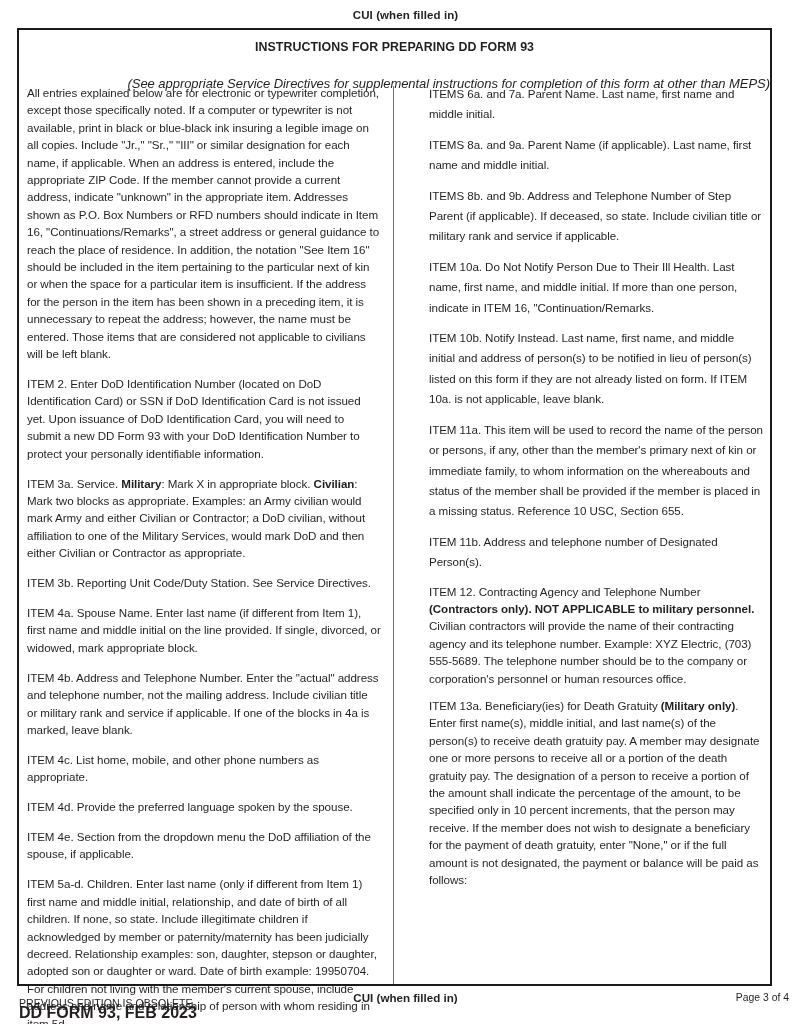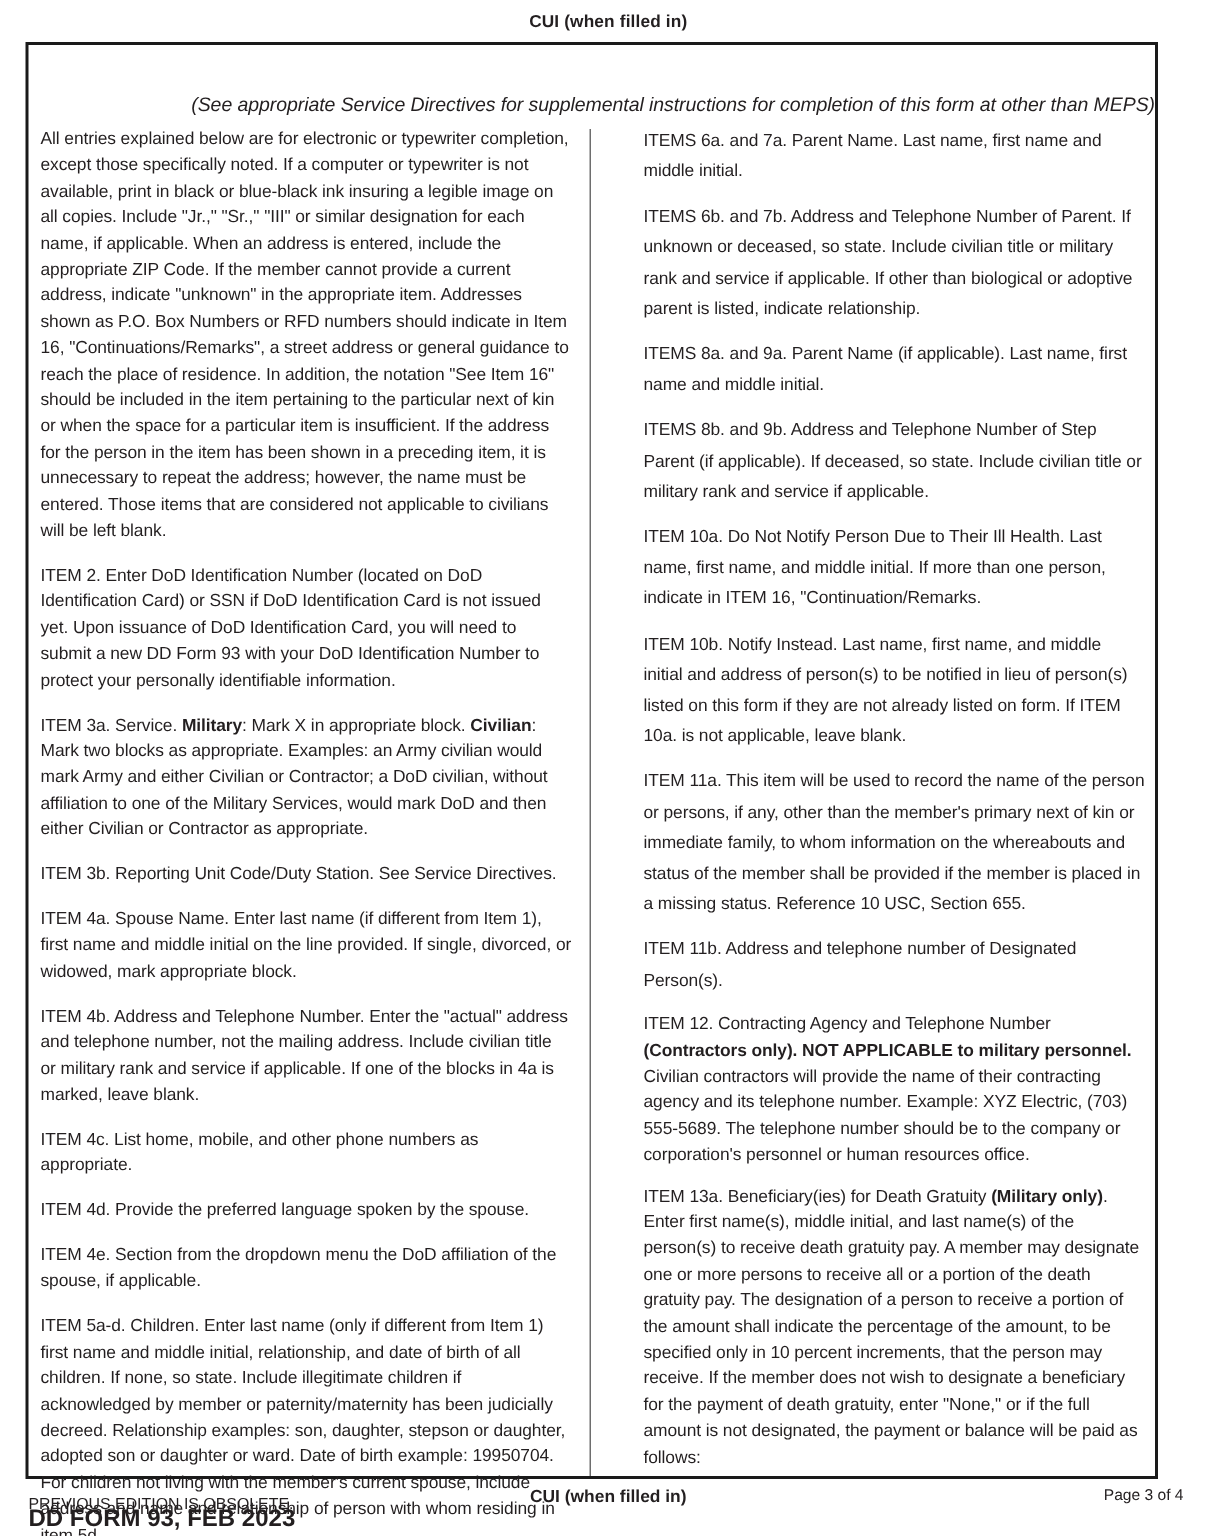--- a/index.html
+++ b/index.html
@@ -148,40 +148,40 @@
 </head>
 <body>
 
 <div class="page">
 
   <div class="cui-top">CUI (when filled in)</div>
 
   <div class="box">
 
     <div class="title-block">
+      <div class="main-title">INSTRUCTIONS FOR PREPARING DD FORM 93</div>
       <div class="sub-title">(See appropriate Service Directives for supplemental instructions for completion of this form at other than MEPS)</div>
     </div>
 
     <div class="columns">
       <div class="col-divider"></div>
       <div class="col col-left" id="col-left">
           <div class="para"><span>All entries explained below are for electronic or typewriter completion, except those specifically noted. If a computer or typewriter is not available, print in black or blue-black ink insuring a legible image on all copies. Include "Jr.," "Sr.," "III" or similar designation for each name, if applicable. When an address is entered, include the appropriate ZIP Code. If the member cannot provide a current address, indicate "unknown" in the appropriate item. Addresses shown as P.O. Box Numbers or RFD numbers should indicate in Item 16, "Continuations/Remarks", a street address or general guidance to reach the place of residence. In addition, the notation "See Item 16" should be included in the item pertaining to the particular next of kin or when the space for a particular item is insufficient. If the address for the person in the item has been shown in a preceding item, it is unnecessary to repeat the address; however, the name must be entered. Those items that are considered not applicable to civilians will be left blank.</span></div>
           <div class="para"><span>ITEM 2. Enter DoD Identification Number (located on DoD Identification Card) or SSN if DoD Identification Card is not issued yet. Upon issuance of DoD Identification Card, you will need to submit a new DD Form 93 with your DoD Identification Number to protect your personally identifiable information.</span></div>
           <div class="para"><span>ITEM 3a. Service. </span><b>Military</b><span>: Mark X in appropriate block. </span><b>Civilian</b><span>: Mark two blocks as appropriate. Examples: an Army civilian would mark Army and either Civilian or Contractor; a DoD civilian, without affiliation to one of the Military Services, would mark DoD and then either Civilian or Contractor as appropriate.</span></div>
           <div class="para"><span>ITEM 3b. Reporting Unit Code/Duty Station. See Service Directives.</span></div>
           <div class="para"><span>ITEM 4a. Spouse Name. Enter last name (if different from Item 1), first name and middle initial on the line provided. If single, divorced, or widowed, mark appropriate block.</span></div>
           <div class="para"><span>ITEM 4b. Address and Telephone Number. Enter the "actual" address and telephone number, not the mailing address. Include civilian title or military rank and service if applicable. If one of the blocks in 4a is marked, leave blank.</span></div>
           <div class="para"><span>ITEM 4c. List home, mobile, and other phone numbers as appropriate.</span></div>
           <div class="para"><span>ITEM 4d. Provide the preferred language spoken by the spouse.</span></div>
           <div class="para"><span>ITEM 4e. Section from the dropdown menu the DoD affiliation of the spouse, if applicable.</span></div>
           <div class="para"><span>ITEM 5a-d. Children. Enter last name (only if different from Item 1) first name and middle initial, relationship, and date of birth of all children. If none, so state. Include illegitimate children if acknowledged by member or paternity/maternity has been judicially decreed. Relationship examples: son, daughter, stepson or daughter, adopted son or daughter or ward. Date of birth example: 19950704. For children not living with the member's current spouse, include address and name and relationship of person with whom residing in item 5d.</span></div>
         </div>
       <div class="col col-right" id="col-right">
           <div class="para"><span>ITEMS 6a. and 7a. Parent Name. Last name, first name and middle initial.</span></div>
-          <div class="para"><span>ITEMS 6b. and 7b. Address and Telephone Number of Parent. If unknown or deceased, so state. Include civilian title or military rank and service if applicable. If other than biological or adoptive parent is listed, indicate relationship.</span></div>
           <div class="para"><span>ITEMS 8a. and 9a. Parent Name (if applicable). Last name, first name and middle initial.</span></div>
           <div class="para"><span>ITEMS 8b. and 9b. Address and Telephone Number of Step Parent (if applicable). If deceased, so state. Include civilian title or military rank and service if applicable.</span></div>
           <div class="para"><span>ITEM 10a. Do Not Notify Person Due to Their Ill Health. Last name, first name, and middle initial. If more than one person, indicate in ITEM 16, "Continuation/Remarks.</span></div>
           <div class="para"><span>ITEM 10b. Notify Instead. Last name, first name, and middle initial and address of person(s) to be notified in lieu of person(s) listed on this form if they are not already listed on form. If ITEM 10a. is not applicable, leave blank.</span></div>
           <div class="para"><span>ITEM 11a. This item will be used to record the name of the person or persons, if any, other than the member's primary next of kin or immediate family, to whom information on the whereabouts and status of the member shall be provided if the member is placed in a missing status. Reference 10 USC, Section 655.</span></div>
           <div class="para"><span>ITEM 11b. Address and telephone number of Designated Person(s).</span></div>
           <div class="para tight"><span>ITEM 12. Contracting Agency and Telephone Number </span><b>(Contractors only). NOT APPLICABLE to military personnel.</b><span> Civilian contractors will provide the name of their contracting agency and its telephone number. Example: XYZ Electric, (703) 555-5689. The telephone number should be to the company or corporation's personnel or human resources office.</span></div>
           <div class="para tight"><span>ITEM 13a. Beneficiary(ies) for Death Gratuity </span><b>(Military only)</b><span>. Enter first name(s), middle initial, and last name(s) of the person(s) to receive death gratuity pay. A member may designate one or more persons to receive all or a portion of the death gratuity pay. The designation of a person to receive a portion of the amount shall indicate the percentage of the amount, to be specified only in 10 percent increments, that the person may receive. If the member does not wish to designate a beneficiary for the payment of death gratuity, enter "None," or if the full amount is not designated, the payment or balance will be paid as follows:</span></div>
         </div>
     </div>

